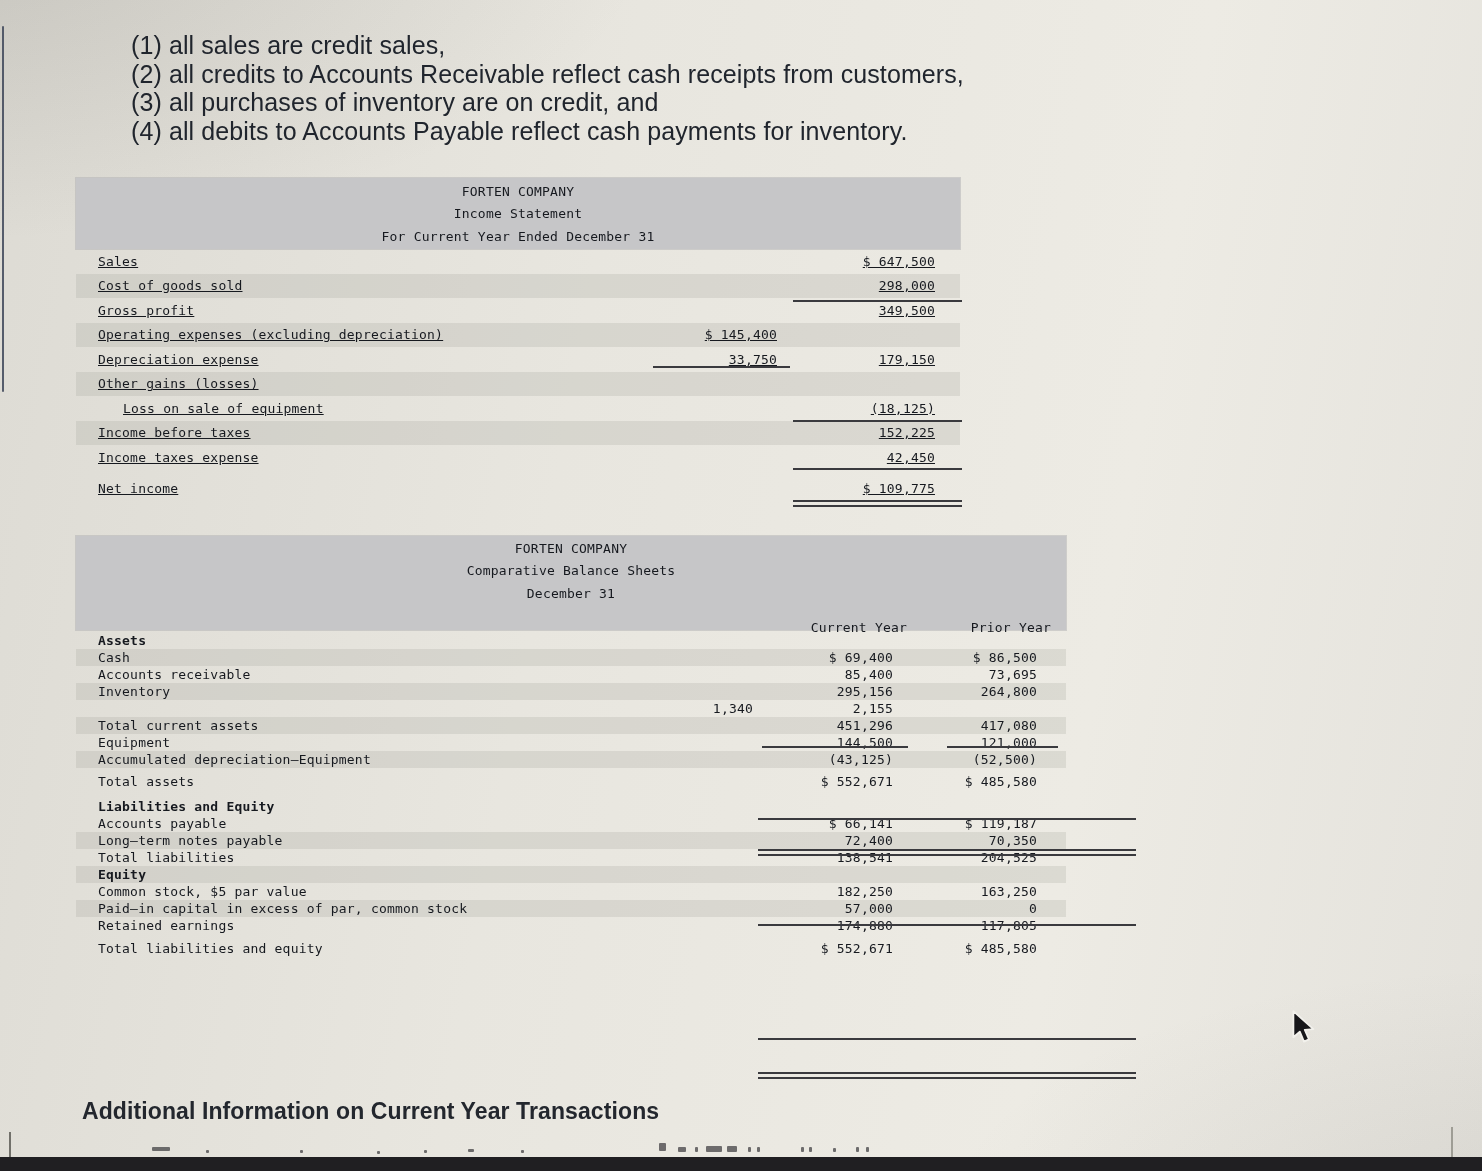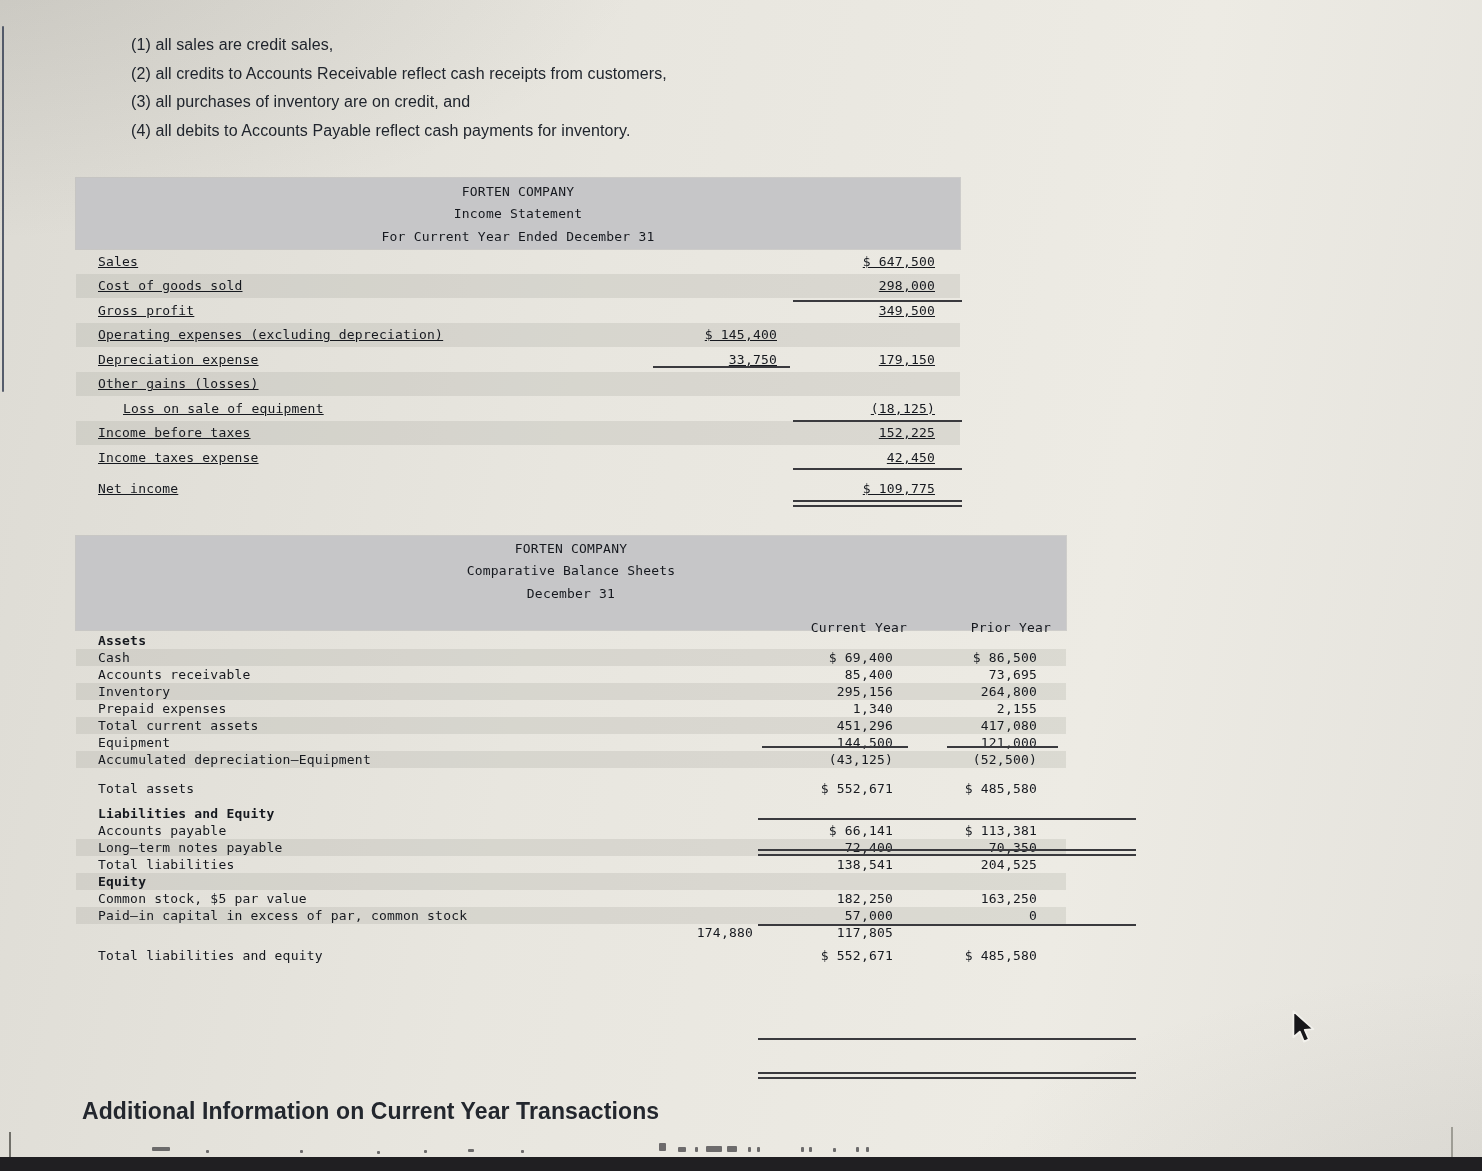--- a/index.html
+++ b/index.html
@@ -7,21 +7,21 @@
     position:relative; width:1482px; height:1171px; overflow:hidden;
     background:
       radial-gradient(1200px 500px at -5% -5%, rgba(110,108,102,0.20), transparent 60%),
       radial-gradient(1000px 420px at 104% 104%, rgba(110,108,102,0.10), transparent 60%),
       linear-gradient(100deg, #dddbd4 0%, #e8e6df 38%, #edebe4 72%, #e4e2dc 100%);
     font-family:"DejaVu Sans Mono", monospace;
     color:#16191f;
   }
   
   .intro { position:absolute; left:131px; top:31px; font-family:"Liberation Sans", sans-serif;
-           font-size:16px; line-height:28.7px; color:#20252d; letter-spacing:0.1px; }
+           font-size:25px; line-height:28.7px; color:#20252d; letter-spacing:0.1px; }
   
   .stmt { position:absolute; font-size:13px; font-weight:500; letter-spacing:0.2px; }
   .band { background:#c6c6c8; box-shadow:0 0 0 1px rgba(175,175,177,0.5);
           text-align:center; padding-top:3px; line-height:22.4px; }
   .row  { display:grid; align-items:center; }
   .row.stripe { background:rgba(165,163,155,0.24); }
   .row.bold .lbl { font-weight:700; }
   .lbl { padding-left:22px; white-space:nowrap; }
   .lbl.indent { padding-left:47px; }
   .num { text-align:right; white-space:nowrap; }
@@ -33,21 +33,21 @@
   .is-rows .rgt { padding-right:25px; }
   .is-rows .row.mt7 { margin-top:7px; }
   
   .bs-table { left:76px; top:536px; width:990px; height:550px; }
   .bs-band  { height:92px; padding-top:2px; }
   .bs-colhead { display:grid; grid-template-columns:1fr 140px 144px 29px; margin-top:12px;
                 text-align:right; }
   .bs-colhead .num { transform:translateX(14px); }
   .bs-rows { margin-top:2px; }
   .bs-rows .row { grid-template-columns:1fr 140px 144px 29px; height:17px; }
-  .bs-rows .row.mt5 { margin-top:12px; }
+  .bs-rows .row.mt5 { margin-top:5px; }
   .bs-rows .row.mt8 { margin-top:8px; }
   .bs-rows .row.mt6 { margin-top:6px; }
   
   .footer-heading { position:absolute; left:82px; top:1098px; font-family:"Liberation Sans", sans-serif;
                     font-weight:700; font-size:23px; color:#23272e; letter-spacing:0.1px; }
   
   .edge-left   { position:absolute; left:2px; top:26px; width:2px; height:366px; background:#3d4558; opacity:.85; border-radius:2px; }
   .edge-left2  { position:absolute; left:9px; top:1132px; width:2px; height:28px; background:#55544f; opacity:.8; }
   .edge-right  { position:absolute; left:1451px; top:1127px; width:2px; height:31px; background:#8f8d85; opacity:.8; }
   .bottom-bar  { position:absolute; left:0; top:1157px; width:1482px; height:14px; background:#201f22; }
@@ -167,21 +167,20 @@
           <span class="num">73,695</span>
           <span></span>
         </div>
       <div class="row stripe">
           <span class="lbl">Inventory</span>
           <span class="num">295,156</span>
           <span class="num">264,800</span>
           <span></span>
         </div>
       <div class="row">
-          <span class="lbl">Prepaid expenses</span>
           <span class="num">1,340</span>
           <span class="num">2,155</span>
           <span></span>
         </div>
       <div class="row stripe">
           <span class="lbl">Total current assets</span>
           <span class="num">451,296</span>
           <span class="num">417,080</span>
           <span></span>
         </div>
@@ -205,21 +204,21 @@
         </div>
       <div class="row bold mt8">
           <span class="lbl">Liabilities and Equity</span>
           <span class="num"></span>
           <span class="num"></span>
           <span></span>
         </div>
       <div class="row">
           <span class="lbl">Accounts payable</span>
           <span class="num">$ 66,141</span>
-          <span class="num">$ 113,381</span>
+          <span class="num">$ 119,187</span>
           <span></span>
         </div>
       <div class="row stripe">
           <span class="lbl">Long–term notes payable</span>
           <span class="num">72,400</span>
           <span class="num">70,350</span>
           <span></span>
         </div>
       <div class="row">
           <span class="lbl">Total liabilities</span>
@@ -239,20 +238,21 @@
           <span class="num">163,250</span>
           <span></span>
         </div>
       <div class="row stripe">
           <span class="lbl">Paid–in capital in excess of par, common stock</span>
           <span class="num">57,000</span>
           <span class="num">0</span>
           <span></span>
         </div>
       <div class="row">
+          <span class="lbl">Retained earnings</span>
           <span class="num">174,880</span>
           <span class="num">117,805</span>
           <span></span>
         </div>
       <div class="row mt6">
           <span class="lbl">Total liabilities and equity</span>
           <span class="num">$ 552,671</span>
           <span class="num">$ 485,580</span>
           <span></span>
         </div>

